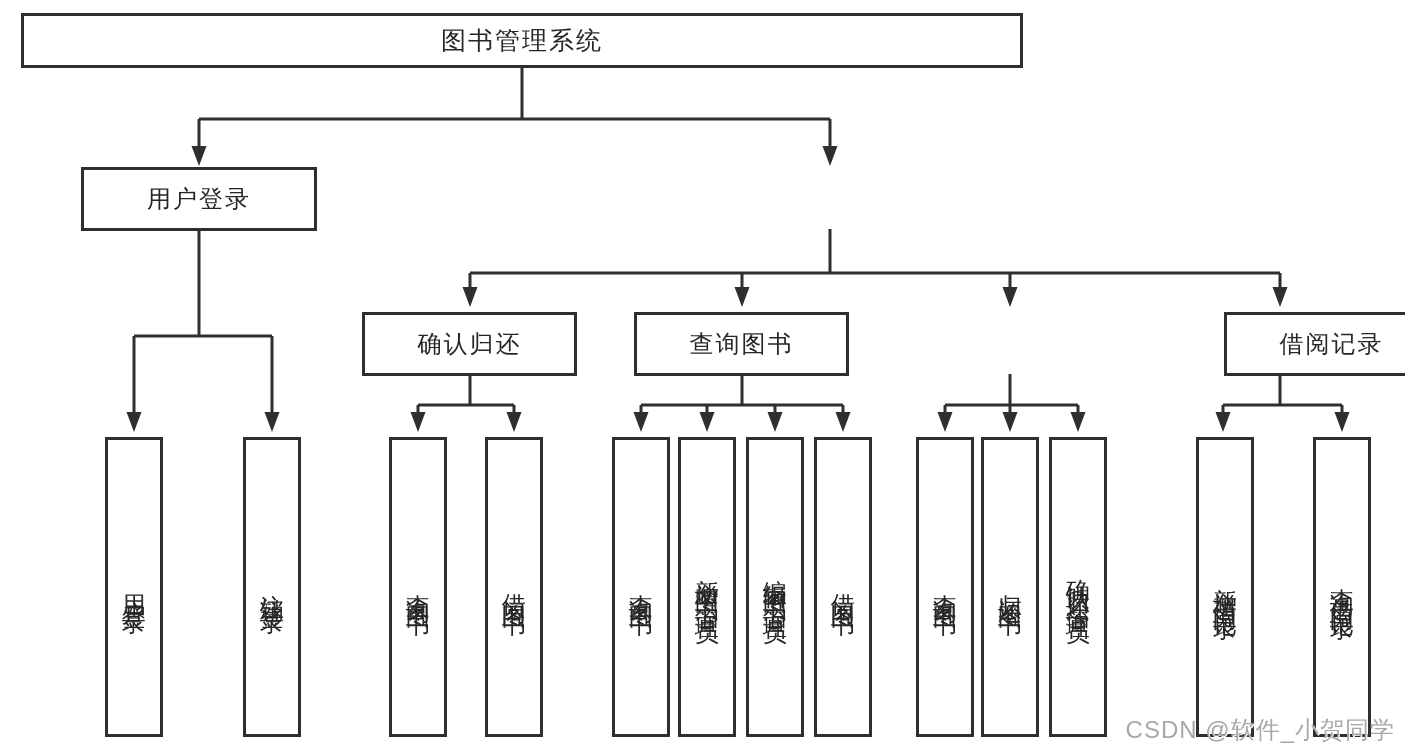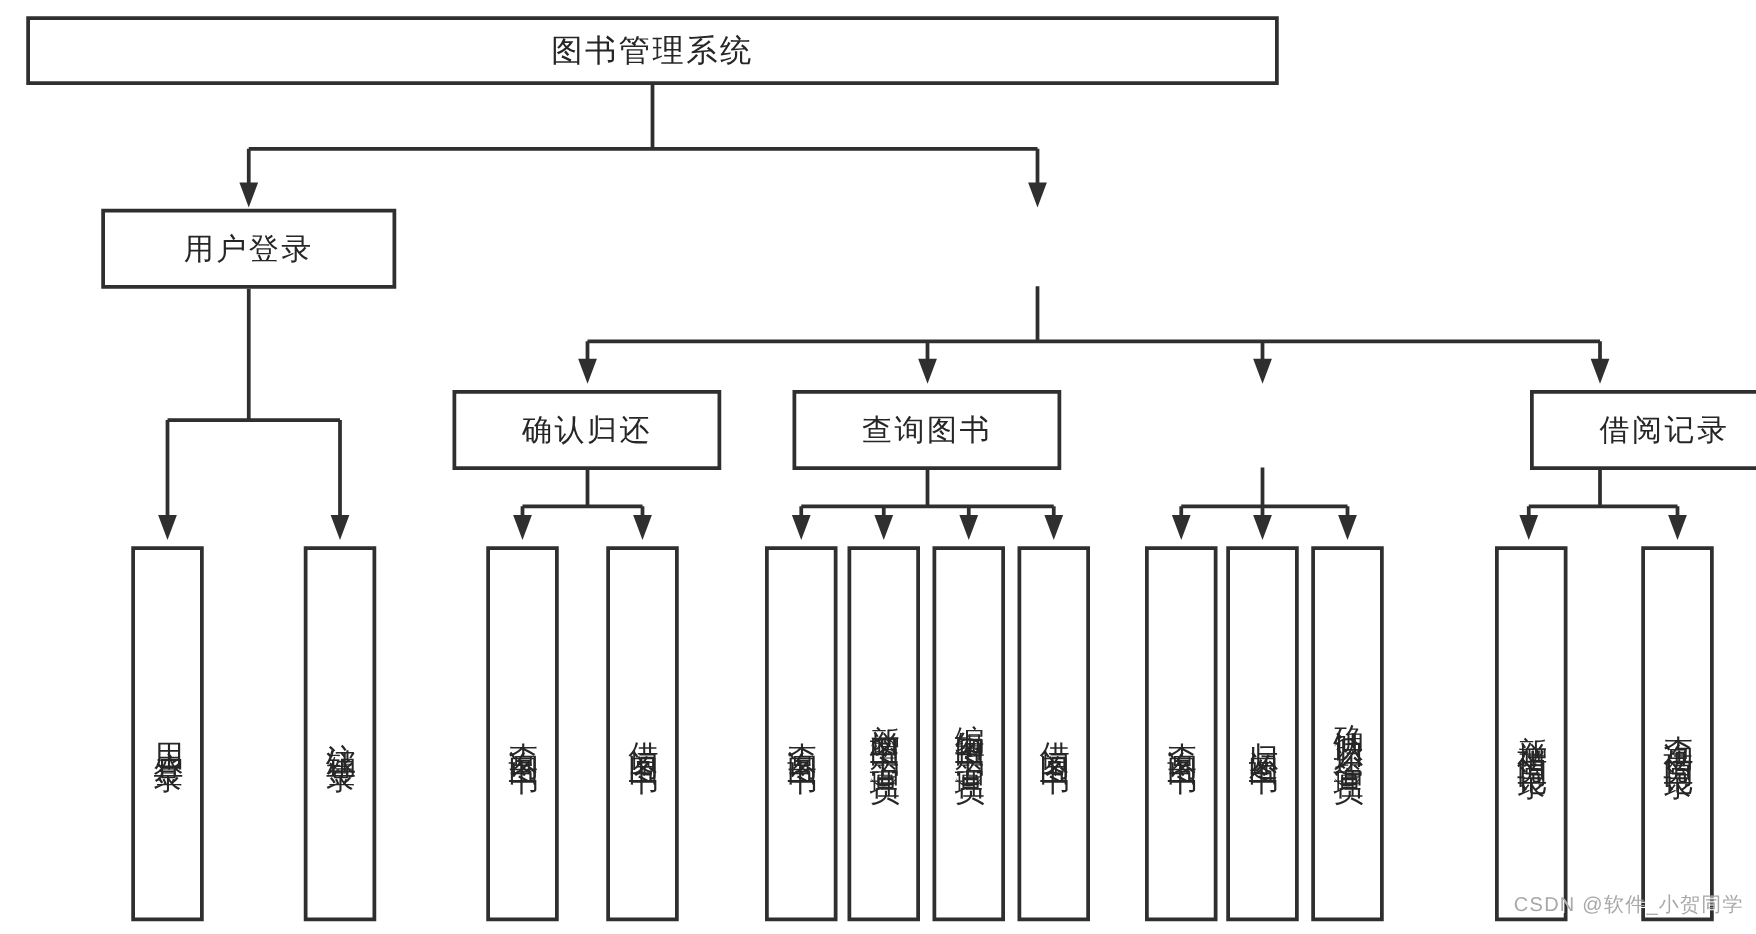--- a/index.html
+++ b/index.html
@@ -64,21 +64,21 @@
     font-size: 24px;
     line-height: 1.15;
     letter-spacing: 6px;
     color: var(--text);
     white-space: nowrap;
   }
   .watermark {
     position: absolute;
     right: 10px;
     top: 714px;
-    font-size: 16px;
+    font-size: 24px;
     color: var(--watermark);
     letter-spacing: 1px;
     text-shadow: 1px 1px 0 #ffffff;
     white-space: nowrap;
   }
 </style>
 </head>
 <body>
 
 <div class="stage">

